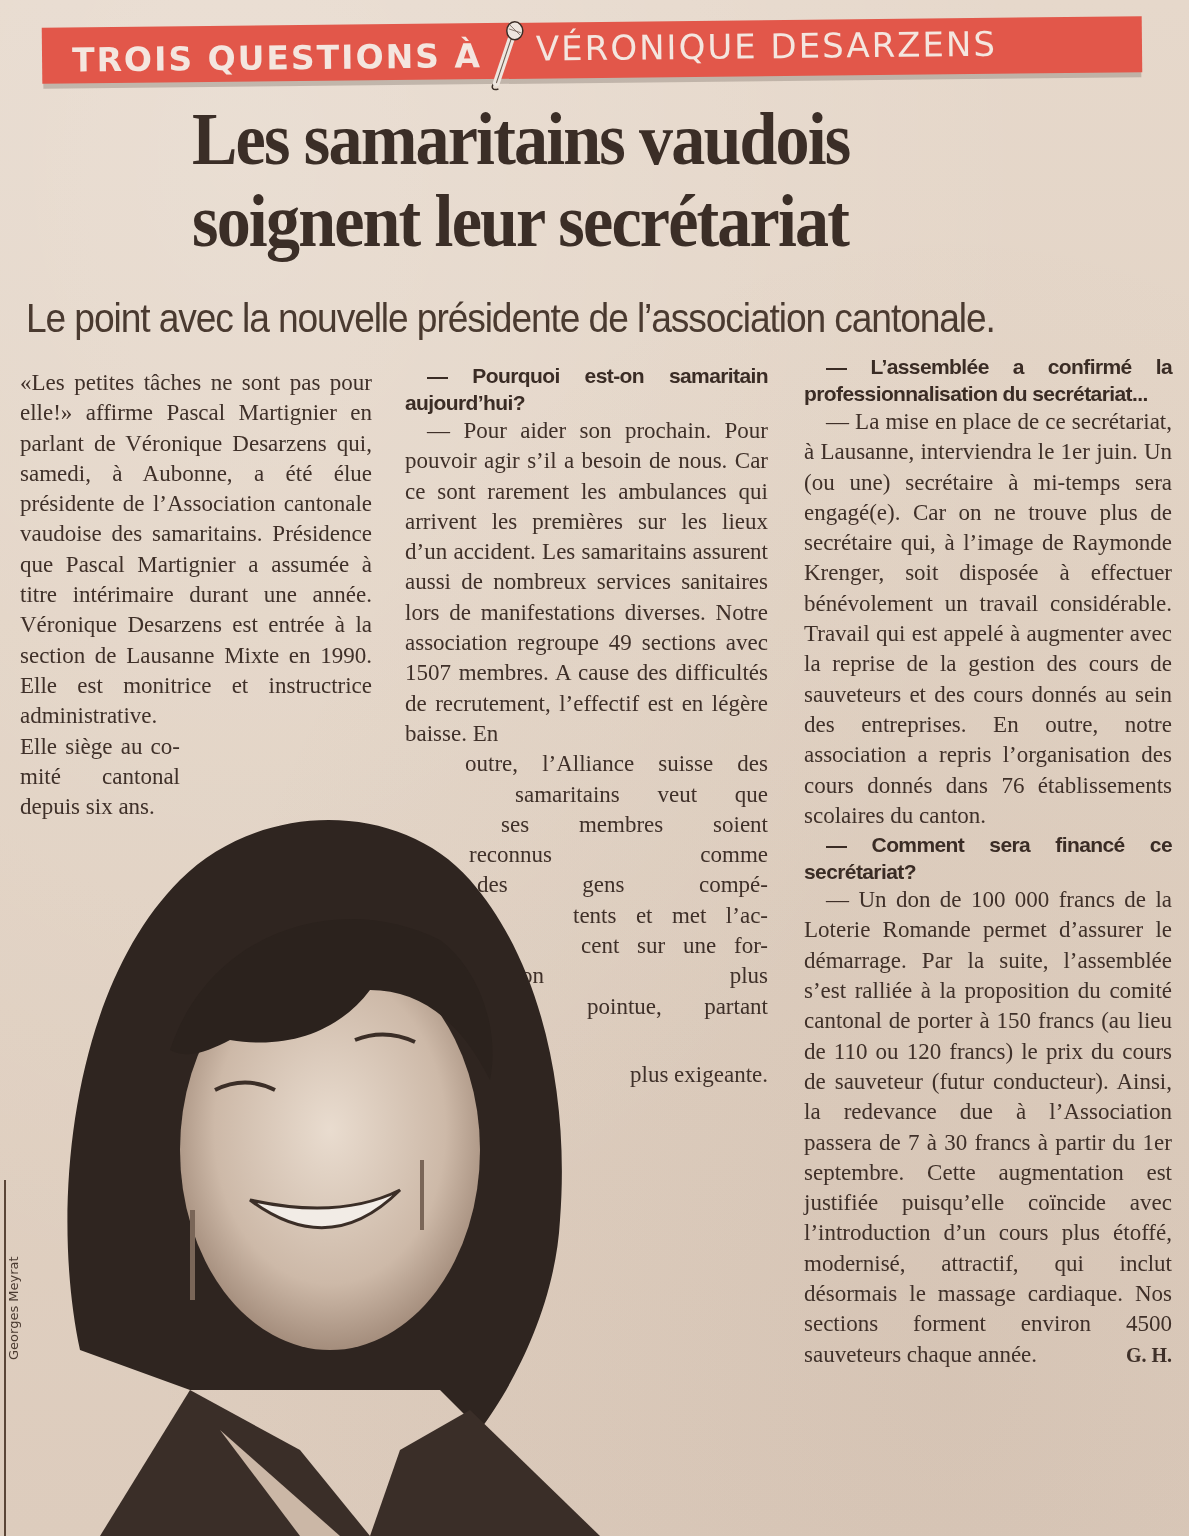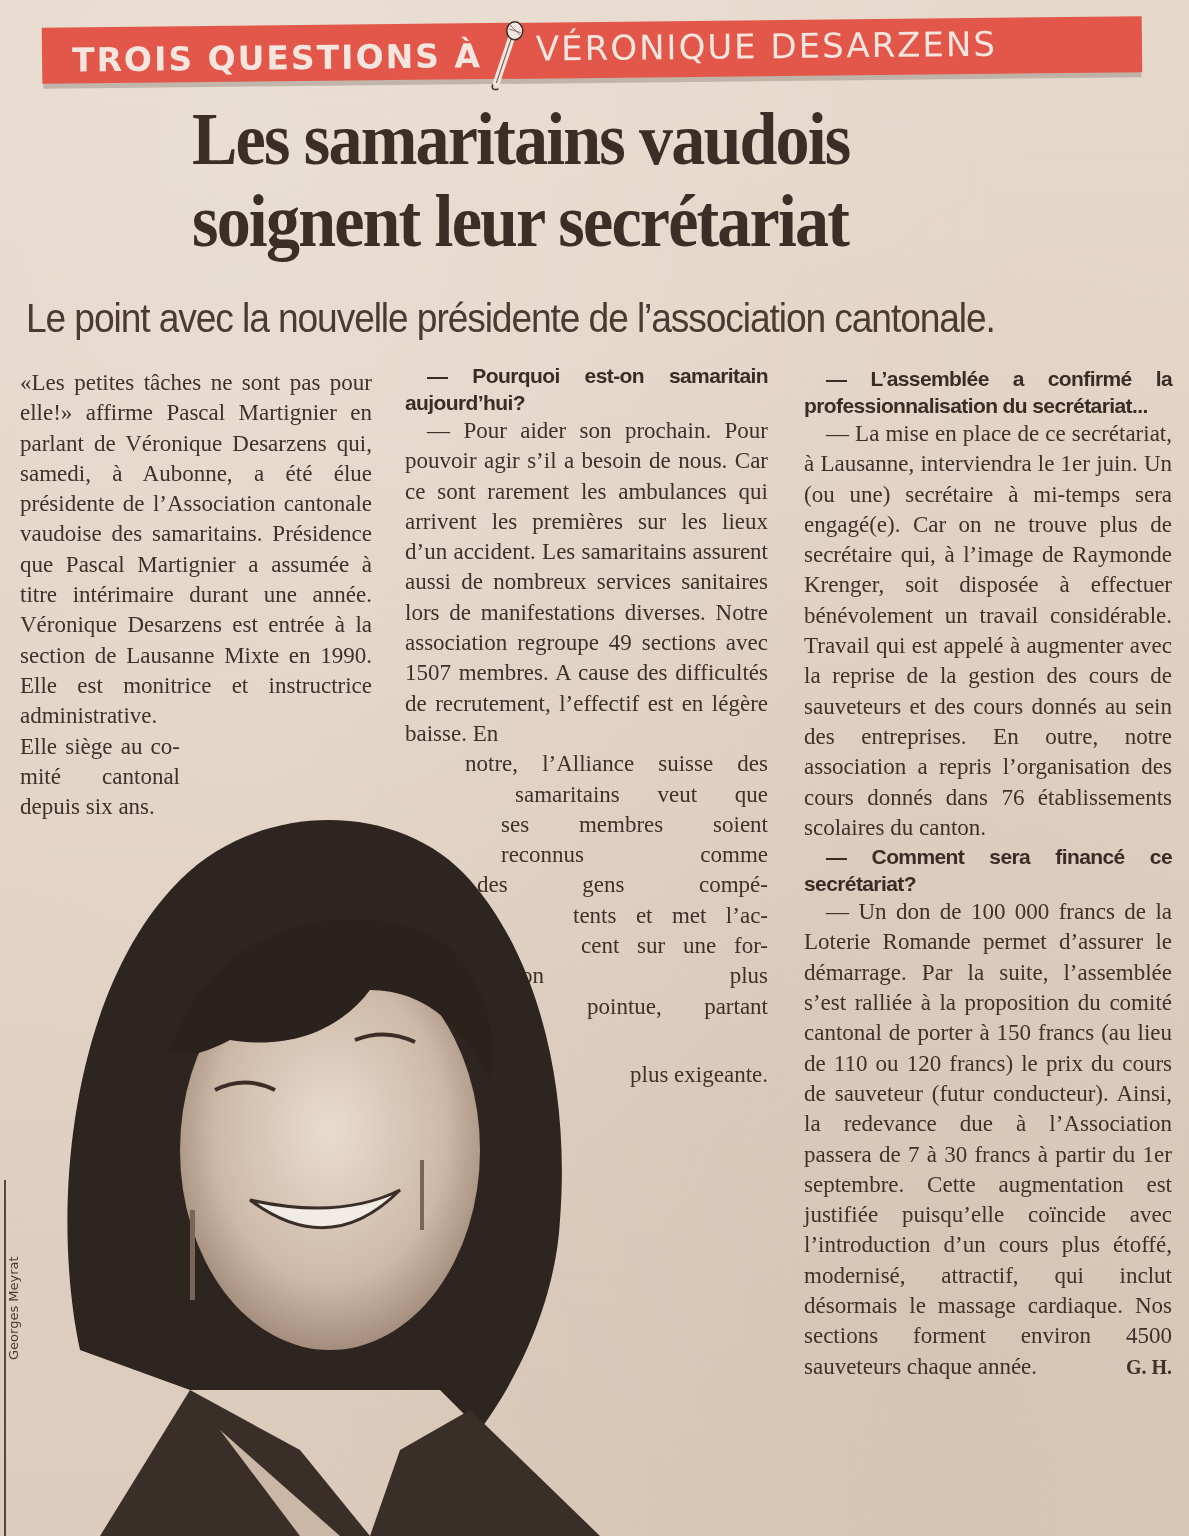--- a/index.html
+++ b/index.html
@@ -54,21 +54,21 @@
       color: #3f3029; hyphens: manual;
     }
     .col p { margin: 0; }
     .col .q {
       font-family: "Liberation Sans", sans-serif; font-weight: bold;
       font-size: 21px; line-height: 27px; letter-spacing: -0.6px; color: #3a2c25;
     }
     .col .indent { text-indent: 22px; }
     .col1 { left: 20px; top: 368px; width: 352px; }
     .col2 { left: 405px; top: 362px; width: 363px; }
-    .col3 { left: 804px; top: 365px; width: 368px; }
+    .col3 { left: 804px; top: 353px; width: 368px; }
     .sig { font-weight: bold; float: right; font-size: 20px; }
     
     .photo {
       position: absolute; left: 40px; top: 790px; width: 560px; height: 746px;
     }
     .credit {
       position: absolute; left: 6px; top: 1360px;
       font-family: "DejaVu Sans", sans-serif; font-size: 13px; color: #4a3a30;
       transform: rotate(-90deg); transform-origin: left top; white-space: nowrap;
     }
@@ -104,24 +104,24 @@
 
 <div class="col col1">
   <p>«Les petites tâches ne sont pas pour elle!» affirme Pascal Marti­gnier en parlant de Véronique Desarzens qui, samedi, à Au­bonne, a été élue présidente de l’Association cantonale vaudoise des samaritains. Présidence que Pascal Martignier a assumée à titre intérimaire durant une an­née. Véronique Desarzens est en­trée à la section de Lausanne Mixte en 1990. Elle est monitrice et instructrice administrative.</p>
   <p style="width:160px;text-align:justify;">Elle siège au co­mité cantonal depuis six ans.</p>
 </div>
 
 <div class="col col2">
   <p class="q indent">— Pourquoi est-on samaritain aujourd’hui?</p>
   <p class="indent">— Pour aider son prochain. Pour pouvoir agir s’il a besoin de nous. Car ce sont rarement les ambulances qui arrivent les pre­mières sur les lieux d’un accident. Les samaritains assurent aussi de nombreux services sanitaires lors de manifestations diverses. Notre association regroupe 49 sections avec 1507 membres. A cause des difficultés de recrutement, l’ef­fectif est en légère baisse. En</p>
   <div style="text-align:right;">
-    <div style="margin-left:60px;text-align:justify;text-align-last:justify;">notre, l’Alliance suisse des</div>
+    <div style="margin-left:60px;text-align:justify;text-align-last:justify;">outre, l’Alliance suisse des</div>
     <div style="margin-left:110px;text-align:justify;text-align-last:justify;">samaritains veut que</div>
     <div style="margin-left:96px;text-align:justify;text-align-last:justify;font-family:Liberation Serif, serif;">ses membres soient</div>
-    <div style="margin-left:96px;text-align:justify;text-align-last:justify;">reconnus comme</div>
+    <div style="margin-left:64px;text-align:justify;text-align-last:justify;">reconnus comme</div>
     <div style="margin-left:72px;text-align:justify;text-align-last:justify;">des gens compé-</div>
     <div style="margin-left:168px;text-align:justify;text-align-last:justify;">tents et met l’ac-</div>
     <div style="margin-left:176px;text-align:justify;text-align-last:justify;">cent sur une for-</div>
     <div style="margin-left:75px;text-align:justify;text-align-last:justify;">mation plus</div>
     <div style="margin-left:182px;text-align:justify;text-align-last:justify;">pointue, partant</div>
     <div style="margin-left:182px;text-align:right;margin-top:38px;">plus exigeante.</div>
   </div>
 </div>
 
 <div class="col col3">

